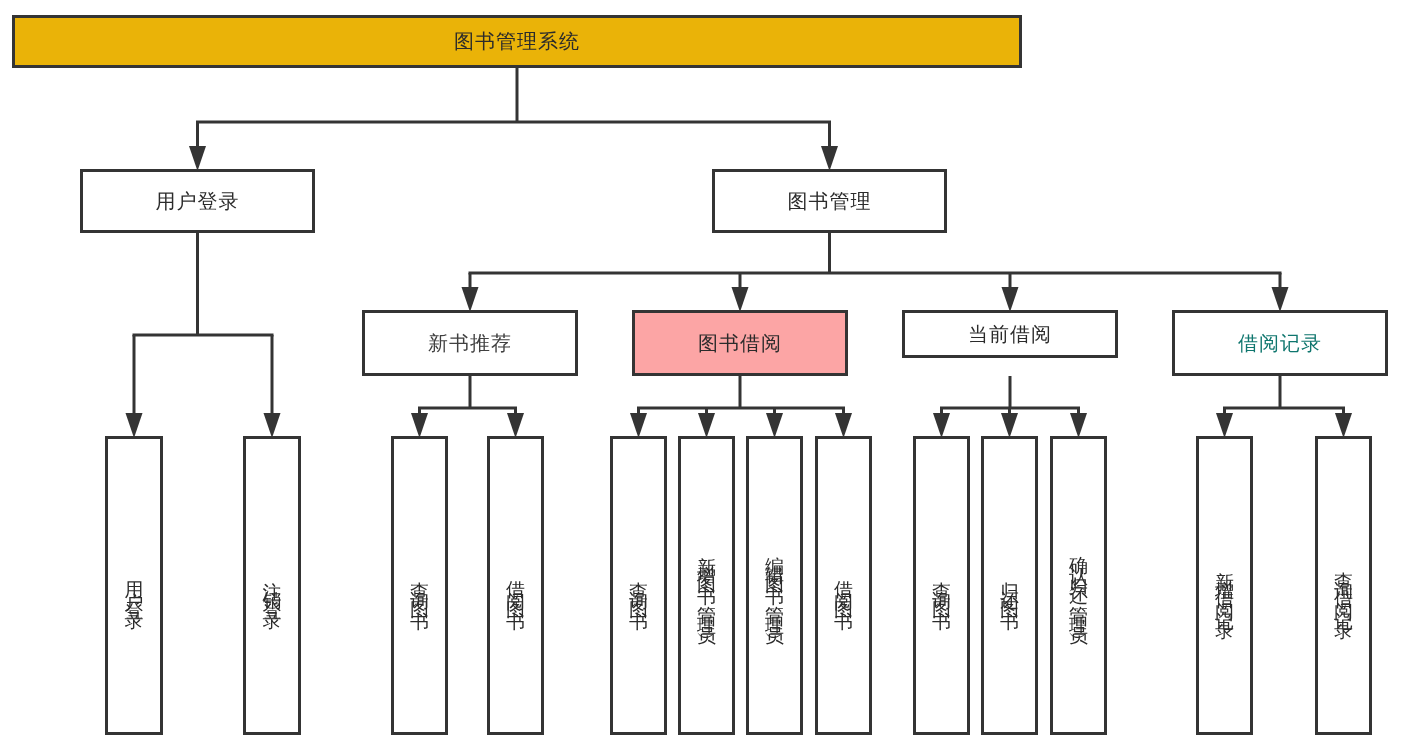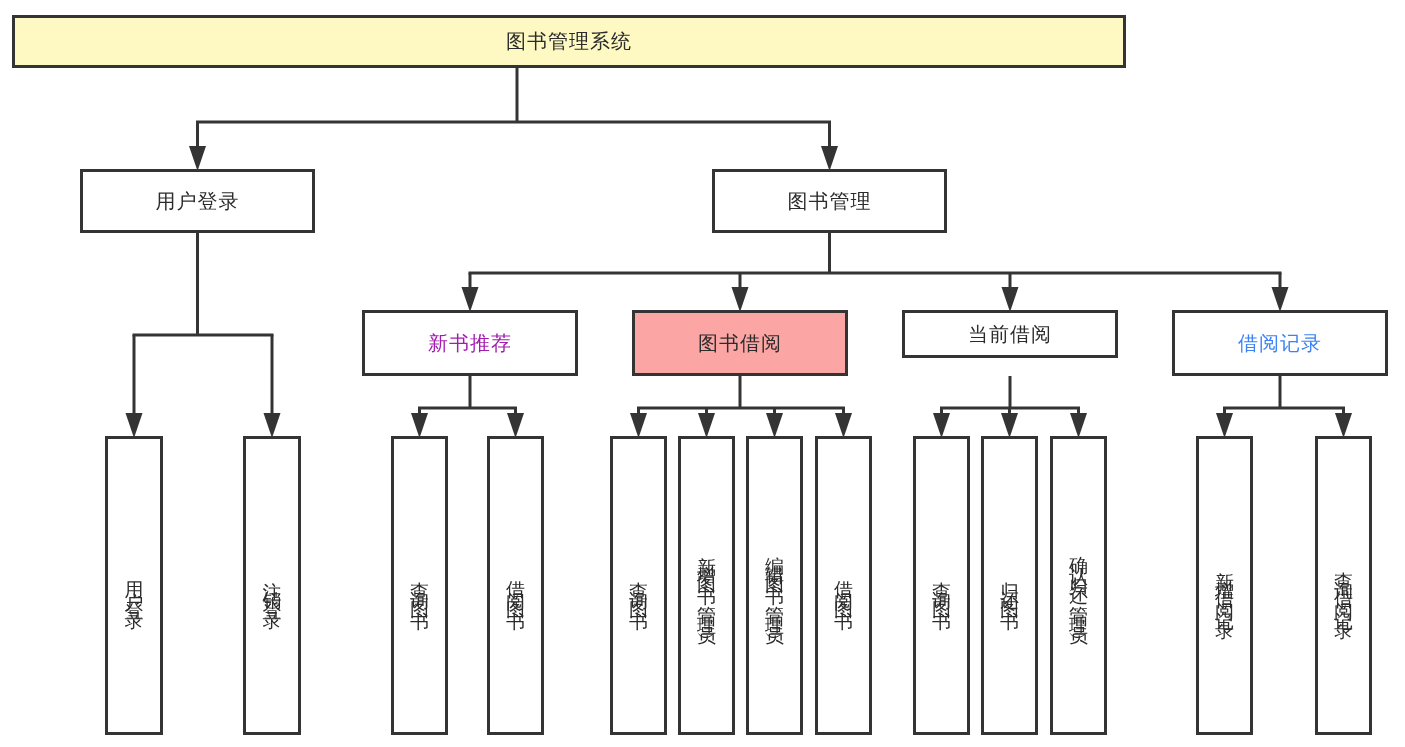--- a/index.html
+++ b/index.html
@@ -74,40 +74,40 @@
       <line x1="1078.5" y1="408" x2="1078.5" y2="424" stroke="#343434" stroke-width="3"></line>
       <polygon points="1070,413 1087,413 1078.5,438" fill="#343434"></polygon>
       <line x1="1280" y1="376" x2="1280" y2="408" stroke="#343434" stroke-width="3"></line>
       <line x1="1223" y1="408" x2="1345" y2="408" stroke="#343434" stroke-width="3"></line>
       <line x1="1224.5" y1="408" x2="1224.5" y2="424" stroke="#343434" stroke-width="3"></line>
       <polygon points="1216,413 1233,413 1224.5,438" fill="#343434"></polygon>
       <line x1="1343.5" y1="408" x2="1343.5" y2="424" stroke="#343434" stroke-width="3"></line>
       <polygon points="1335,413 1352,413 1343.5,438" fill="#343434"></polygon>
     </svg>
   <div id="nodes">
-      <div class="node node-h" style="left: 12px; top: 15px; width: 1114px; height: 53px; border-color: rgb(52, 52, 52); background: #fef9c3; text-align: center;">
+      <div class="node node-h" style="left: 12px; top: 15px; width: 1010px; height: 53px; border-color: rgb(52, 52, 52); background: #eab308; text-align: center;">
         <span class="lbl" style="color: rgb(43, 43, 43);">图书管理系统</span>
       </div>
       <div class="node node-h" style="left: 80px; top: 169px; width: 235px; height: 64px; border-color: rgb(52, 52, 52); background: rgb(255, 255, 255);">
         <span class="lbl" style="color: rgb(43, 43, 43);">用户登录</span>
       </div>
       <div class="node node-h" style="left: 712px; top: 169px; width: 235px; height: 64px; border-color: rgb(52, 52, 52); background: rgb(255, 255, 255);">
         <span class="lbl" style="color: rgb(43, 43, 43);">图书管理</span>
       </div>
       <div class="node node-h" style="left: 362px; top: 310px; width: 216px; height: 66px; border-color: rgb(52, 52, 52); background: rgb(255, 255, 255);">
-        <span class="lbl" style="color: #a21caf;">新书推荐</span>
+        <span class="lbl" style="color: #404040;">新书推荐</span>
       </div>
       <div class="node node-h" style="left: 632px; top: 310px; width: 216px; height: 66px; border-color: rgb(52, 52, 52); background: #fca5a5;">
         <span class="lbl" style="color: rgb(43, 43, 43);">图书借阅</span>
       </div>
       <div class="node node-h" style="left: 902px; top: 310px; width: 216px; height: 48px; border-color: rgb(52, 52, 52); background: rgb(255, 255, 255);">
         <span class="lbl" style="color: rgb(43, 43, 43);">当前借阅</span>
       </div>
       <div class="node node-h" style="left: 1172px; top: 310px; width: 216px; height: 66px; border-color: rgb(52, 52, 52); background: rgb(255, 255, 255);">
-        <span class="lbl" style="color: #3b82f6; font-family: Liberation Mono, monospace;">借阅记录</span>
+        <span class="lbl" style="color: #0f766e; font-family: Liberation Mono, monospace;">借阅记录</span>
       </div>
       <div class="node node-v" style="left: 105px; top: 436px; width: 58px; height: 299px; border-color: rgb(52, 52, 52); background: rgb(255, 255, 255);">
         <span class="lbl" style="color: rgb(43, 43, 43);">用户登录</span>
       </div>
       <div class="node node-v" style="left: 243px; top: 436px; width: 58px; height: 299px; border-color: rgb(52, 52, 52); background: rgb(255, 255, 255);">
         <span class="lbl" style="color: rgb(43, 43, 43);">注销登录</span>
       </div>
       <div class="node node-v" style="left: 391px; top: 436px; width: 57px; height: 299px; border-color: rgb(52, 52, 52); background: rgb(255, 255, 255);">
         <span class="lbl" style="color: rgb(43, 43, 43);">查询图书</span>
       </div>

